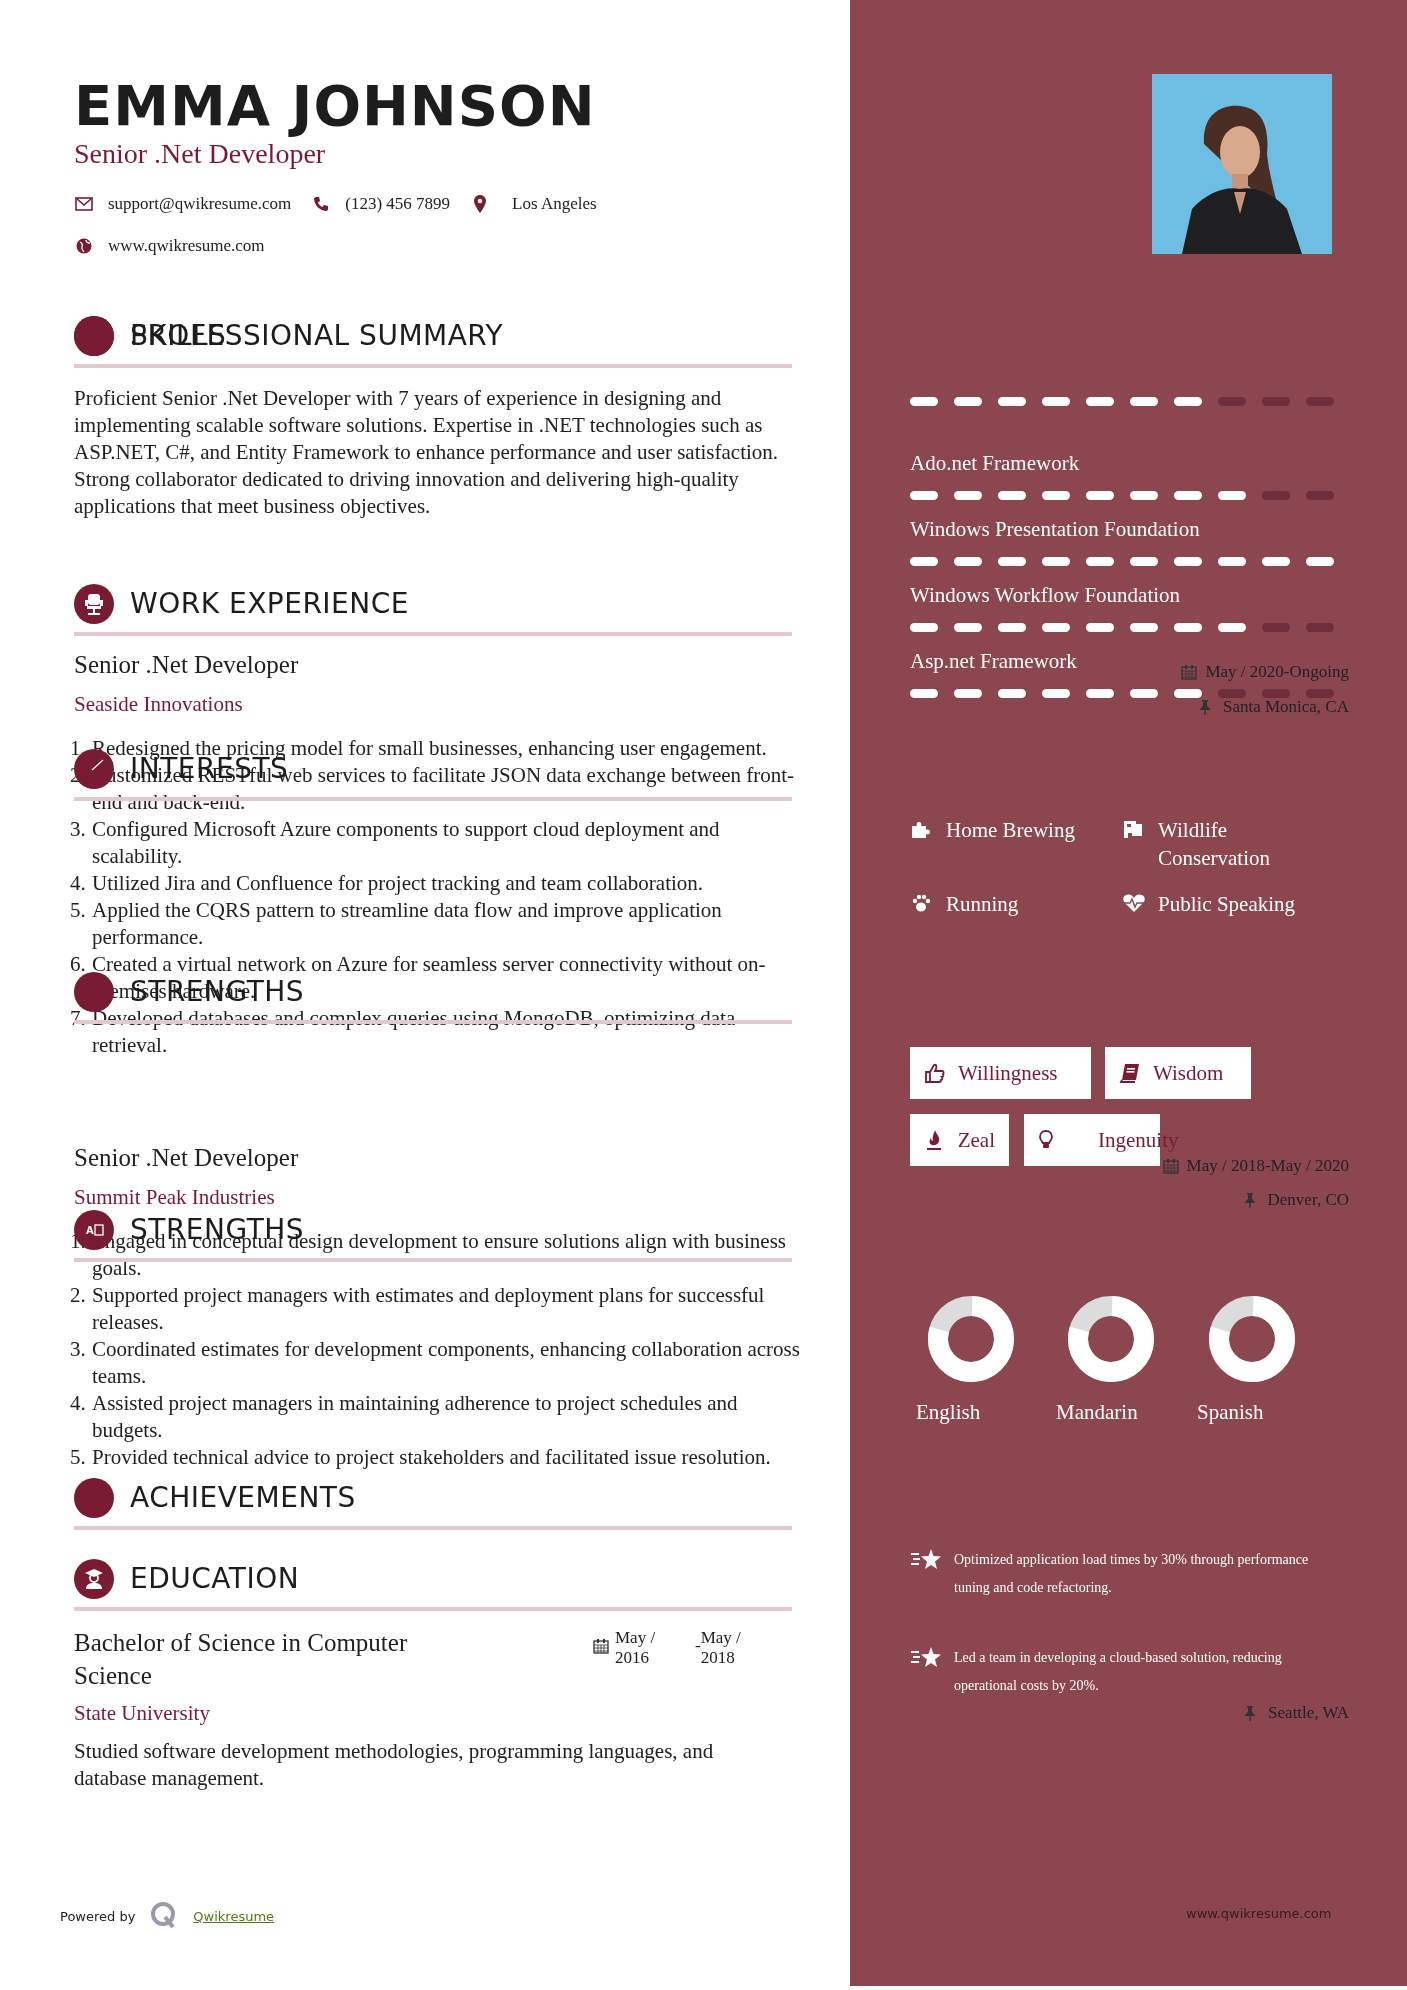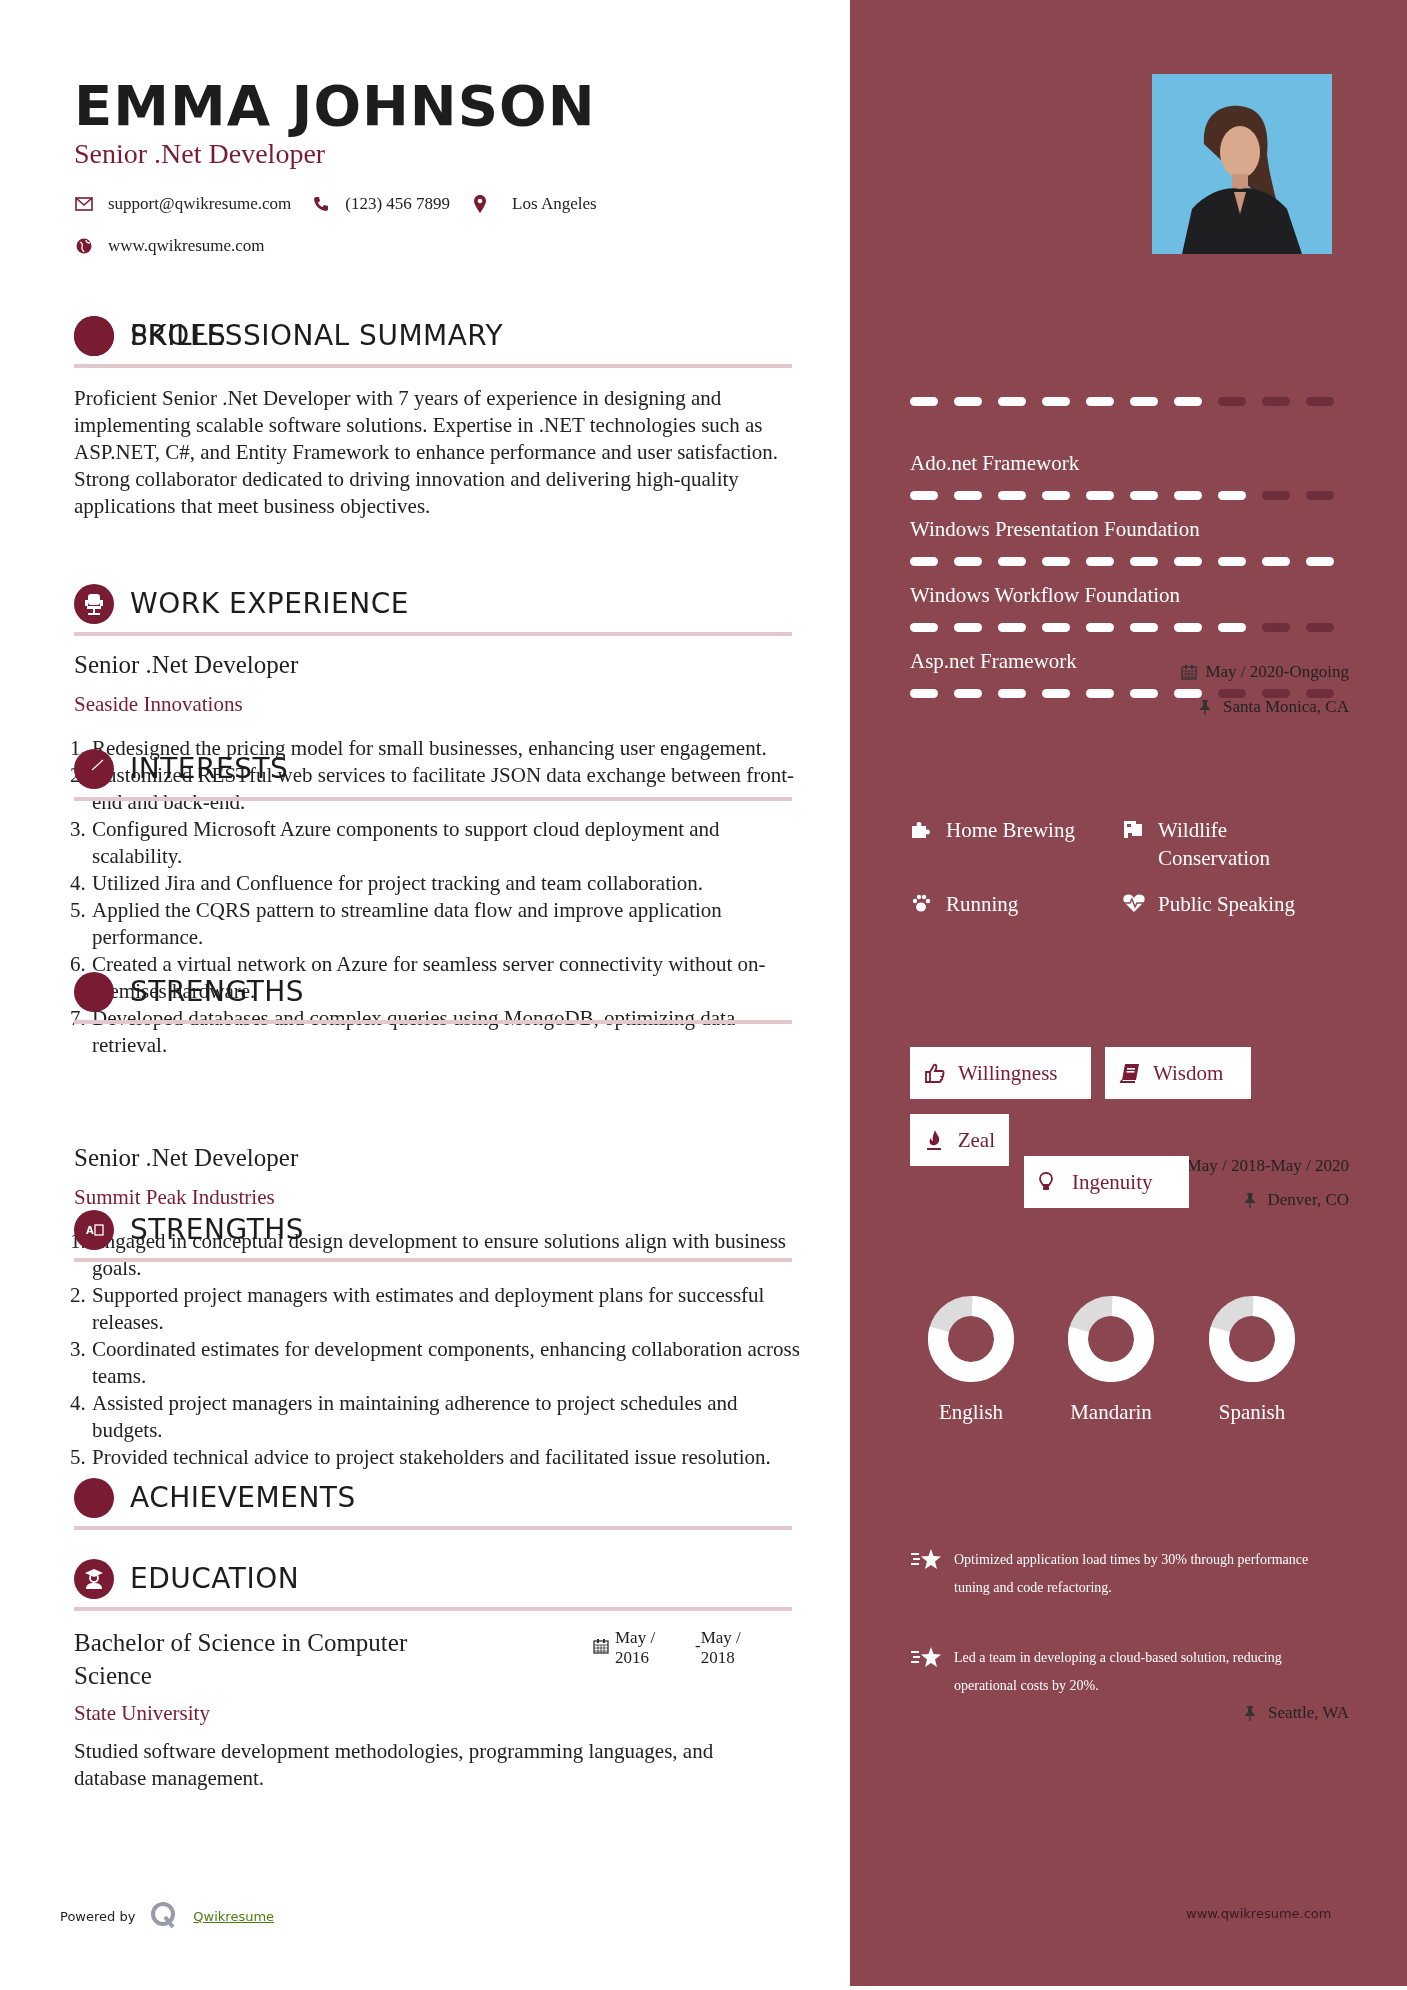--- a/index.html
+++ b/index.html
@@ -40,21 +40,21 @@
   .skill-bar { display: flex; justify-content: space-between; margin-top: 14px; }
   .seg { width: 28px; height: 9px; border-radius: 5px; background: #fff; }
   .seg.off { background: #6e2e3b; }
 
   .interest { position: absolute; display: flex; align-items: flex-start; color: #fff; font-size: 21px; line-height: 28px; font-family: "Liberation Serif", serif; }
   .interest .ii { width: 24px; height: 24px; margin-right: 12px; margin-top: 2px; flex-shrink: 0; display: inline-flex; }
 
   .strength { position: absolute; height: 52px; background: #fff; display: flex; align-items: center; padding: 0 14px; font-size: 21px; color: #7a1b34; font-family: "Liberation Serif", serif; }
   .strength .si { width: 22px; height: 22px; margin-right: 12px; display: inline-flex; }
 
-  .lang { position: absolute; width: 110px; text-align: center; }
+  .lang { position: absolute; width: 110px; text-align: left; }
   .lang svg { display: block; margin: 0 auto; }
   .lang-name { margin-top: 18px; font-size: 21px; color: #fff; font-family: "Liberation Serif", serif; }
 
   .ach { position: absolute; left: 910px; width: 430px; display: flex; color: #fff; font-size: 14px; line-height: 28px; font-family: "Liberation Serif", serif; }
   .ach .ai { width: 34px; height: 28px; margin-right: 10px; flex-shrink: 0; }
 
   .footer-left { position: absolute; left: 60px; top: 1900px; display: flex; align-items: center; font-family: "DejaVu Sans", sans-serif; font-size: 13px; color: #222; }
   .footer-left .q { margin: 0 14px 0 14px; }
   .footer-left a { color: #4d7c0f; text-decoration: underline; }
   .footer-right { position: absolute; left: 1186px; top: 1906px; font-family: "DejaVu Sans", sans-serif; font-size: 13px; color: #3a1a20; }
@@ -466,21 +466,21 @@
 </div>
 <div class="strength" style="left:910px; top:1114px; width:99px;">
   <span class="si">
     <svg width="20" height="22" viewBox="0 0 20 22">
         <path d="M11 1 C12 5 16 7 15 12 C14 16 10 17 8 16 C5 15 5 11 7 9 C7 11 8 12 9 12 C8 8 10 4 11 1 Z" fill="#7a1b34"></path>
         <rect x="3" y="19" width="14" height="2" fill="#7a1b34"></rect>
       </svg>
   </span>
   <span>Zeal</span>
 </div>
-<div class="strength" style="left:1024px; top:1156px; width:165px;">
+<div class="strength" style="left:1024px; top:1114px; width:136px;gap:32px;">
   <span class="si">
     <svg width="16" height="22" viewBox="0 0 16 22">
         <path d="M8 2 C4 2 2 5 2 8 C2 11 4 12 5 14 H11 C12 12 14 11 14 8 C14 5 12 2 8 2 Z" fill="none" stroke="#7a1b34" stroke-width="1.8"></path>
         <rect x="5" y="15" width="6" height="4" rx="1" fill="#7a1b34"></rect>
       </svg>
   </span>
   <span>Ingenuity</span>
 </div>
 
 <div class="sec-head" style="top:1210px;">

